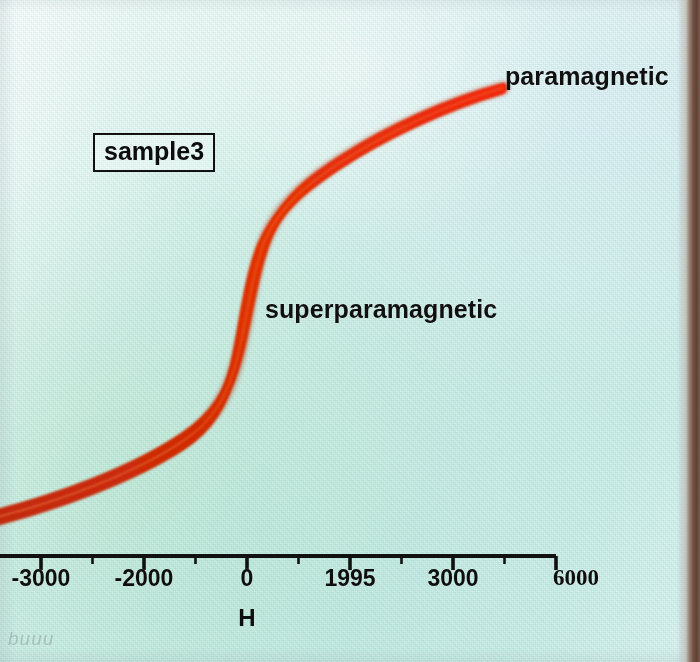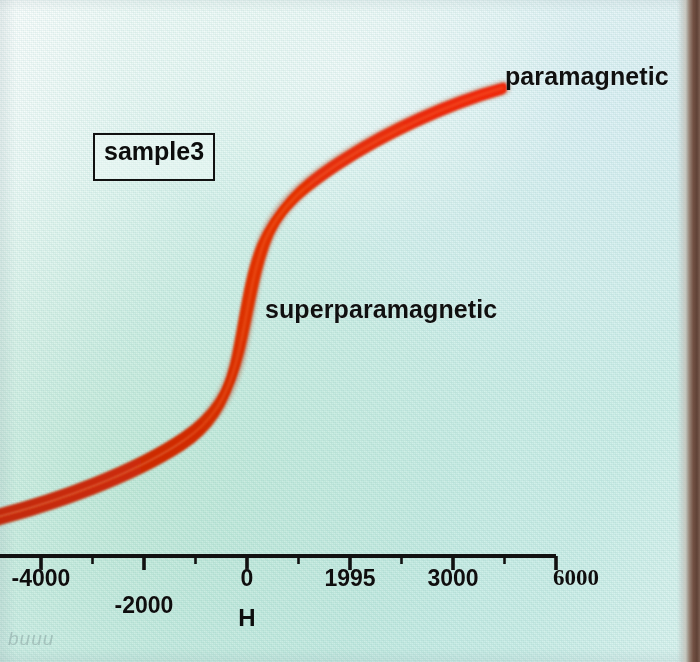--- a/index.html
+++ b/index.html
@@ -148,21 +148,21 @@
   }
   #lbl-superparamagnetic {
     left: 265px;
     top: 295px;
     font-size: 25px;
   }
   #sample-box {
     position: absolute;
     left: 93px;
     top: 133px;
-    padding: 3px 9px 14px 9px;
+    padding: 3px 9px 5px 9px;
     border: 2px solid #111;
     background: rgba(240,251,249,0.42);
     font-size: 25px;
     font-weight: 600;
     color: #0d0d0d;
     line-height: 1.08;
   }
 
   
   .tick-lbl {
@@ -272,22 +272,22 @@
       <g stroke="#111" stroke-width="2.6">
         <line x1="92.5" y1="556" x2="92.5" y2="564"></line>
         <line x1="195.5" y1="556" x2="195.5" y2="564"></line>
         <line x1="298.5" y1="556" x2="298.5" y2="564"></line>
         <line x1="401.5" y1="556" x2="401.5" y2="564"></line>
         <line x1="504.5" y1="556" x2="504.5" y2="564"></line>
       </g>
     </g>
   </svg>
 
-  <div class="tick-lbl" style="left:41px;  top:565px;">-4000</div>
-  <div class="tick-lbl" style="left:144px; top:592px;">-2000</div>
+  <div class="tick-lbl" style="left:41px;  top:565px;">-3000</div>
+  <div class="tick-lbl" style="left:144px; top:565px;">-2000</div>
   <div class="tick-lbl" style="left:247px; top:565px;">0</div>
   <div class="tick-lbl" style="left:350px; top:565px;">1995</div>
   <div class="tick-lbl" style="left:453px; top:565px;">3000</div>
   <div class="tick-lbl" style="left:576px; top:565px;font-family:Liberation Serif, serif;">6000</div>
 
   <div id="axis-title">H</div>
 
   <div id="sample-box">sample3</div>
 
   <div class="lbl" id="lbl-superparamagnetic">superparamagnetic</div>

